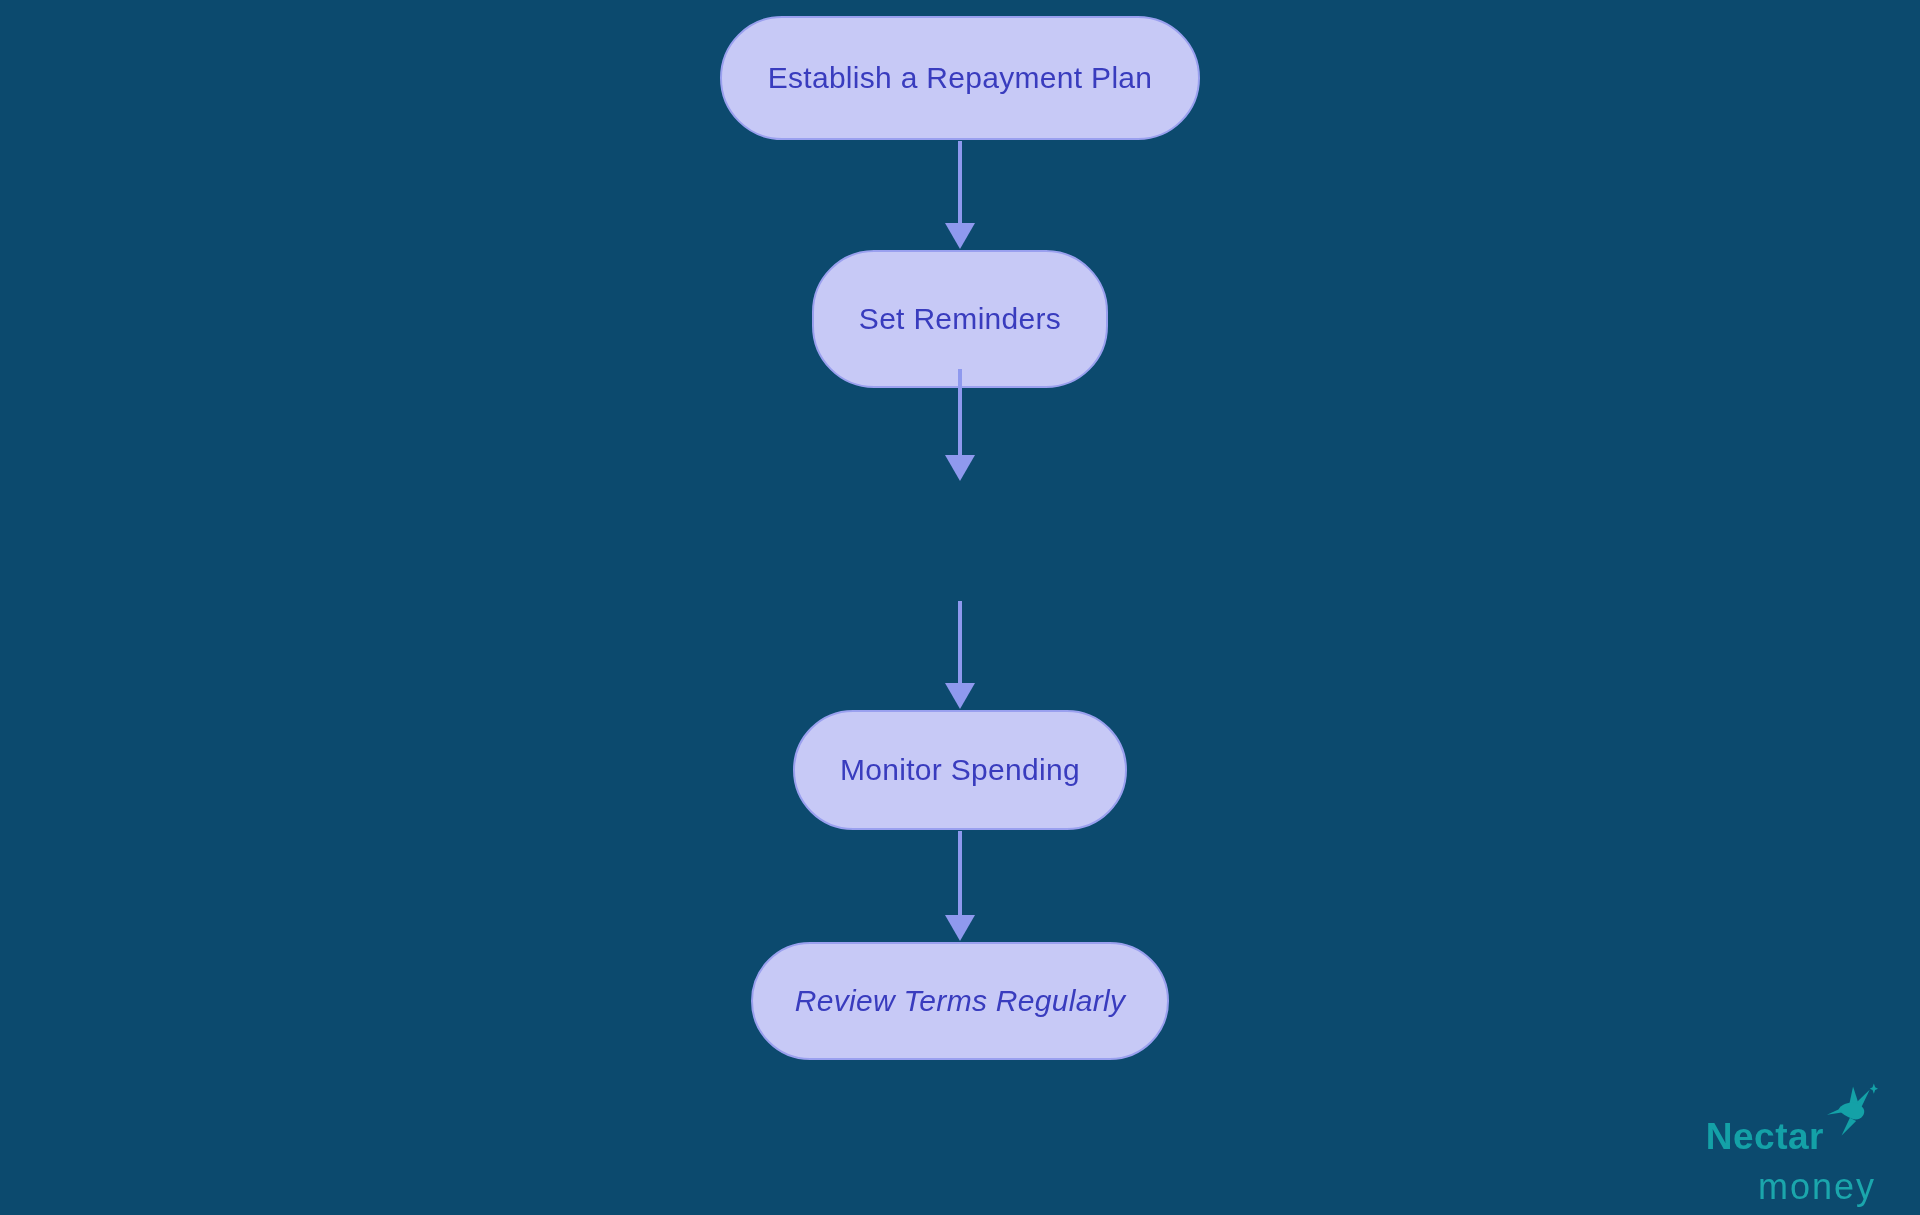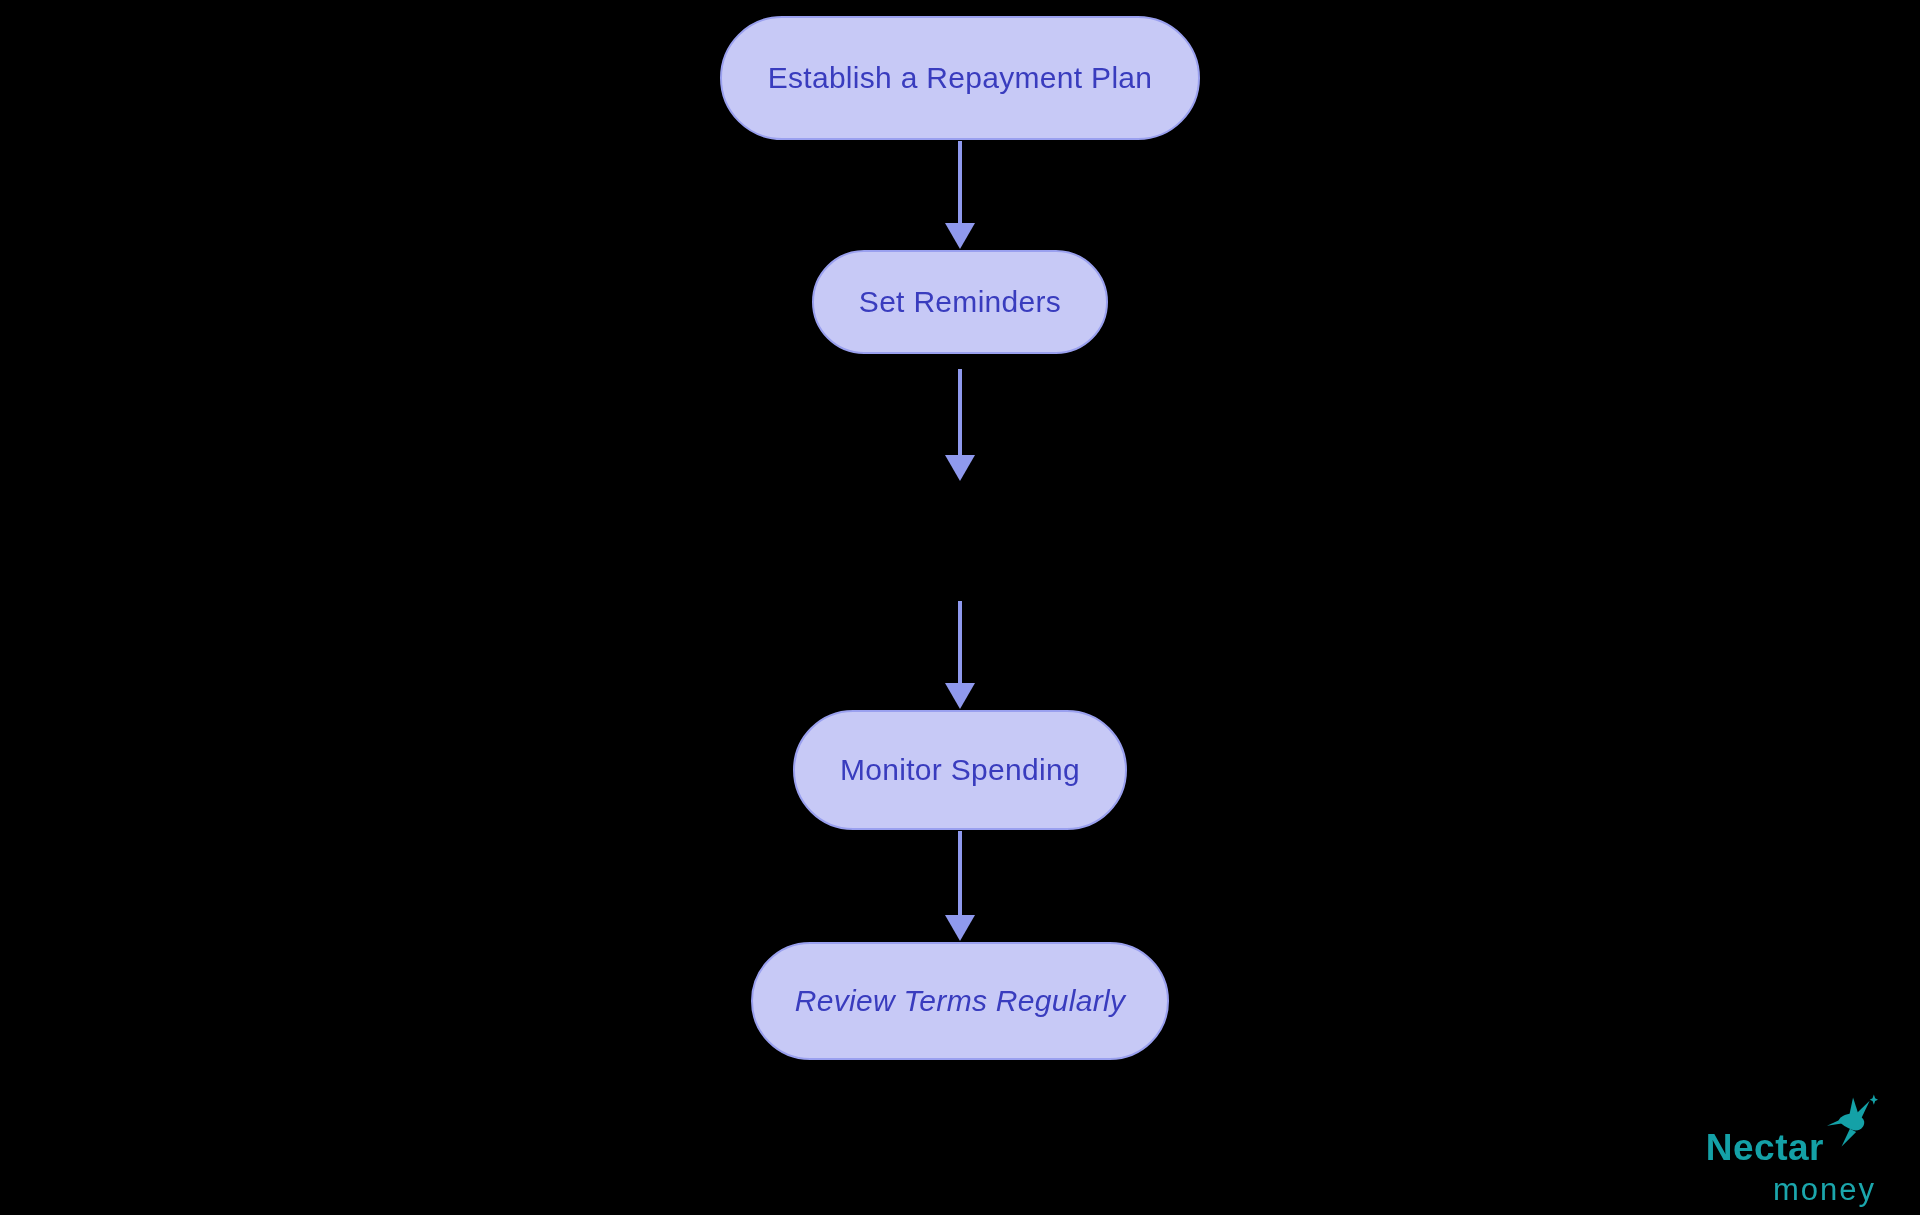--- a/index.html
+++ b/index.html
@@ -3,21 +3,21 @@
 <meta charset="utf-8">
 <style>
   * { margin: 0; padding: 0; box-sizing: border-box; }
   html, body { background: #ffffff; }
   body { font-family: "Liberation Sans", sans-serif; }
 
   .canvas {
     position: relative;
     width: 1920px;
     height: 1215px;
-    background: #000000;
+    background: #0c4a6e;
     overflow: hidden;
   }
 
   
   .flow-node {
     position: absolute;
     background: var(--node-fill, #C7C9F6);
     border: 2px solid var(--node-border, #9AA0EF);
     border-radius: 62px;
     display: flex;
@@ -25,21 +25,21 @@
     justify-content: center;
   }
   .flow-node .node-label {
     color: var(--node-text, #393CBE);
     font-size: 30px;
     font-weight: 500;
     letter-spacing: 0.3px;
     white-space: nowrap;
   }
   .n1 { left: 720px; top: 16px;  width: 480px; height: 124px; }
-  .n2 { left: 812px; top: 250px; width: 296px; height: 104px; }
+  .n2 { left: 812px; top: 250px; width: 296px; height: 138px; }
   .n3 { left: 772px; top: 482px; width: 376px; height: 118px; }
   .n4 { left: 793px; top: 710px; width: 334px; height: 120px; }
   .n5 { left: 751px; top: 942px; width: 418px; height: 118px; font-style: italic; }
 
   
   .flow-arrow {
     position: absolute;
     left: 945px;
     width: 30px;
     display: flex;
@@ -86,25 +86,25 @@
     margin-top: 36px;
   }
   .brand .bird {
     width: 52px;
     height: 60px;
     margin-left: 2px;
     margin-bottom: 14px;
   }
   .brand .brand-sub {
     color: var(--brand-sub, #1BA6AC);
-    font-size: 31px;
+    font-size: 36px;
     font-weight: 300;
     letter-spacing: 2px;
     line-height: 1;
-    margin-top: 8px;
+    margin-top: 14px;
     margin-right: 2px;
   }
 </style>
 </head>
 <body>
 
 <div class="canvas">
 
   <div class="flow-node n1">
     <span class="node-label">Establish a Repayment Plan</span>

